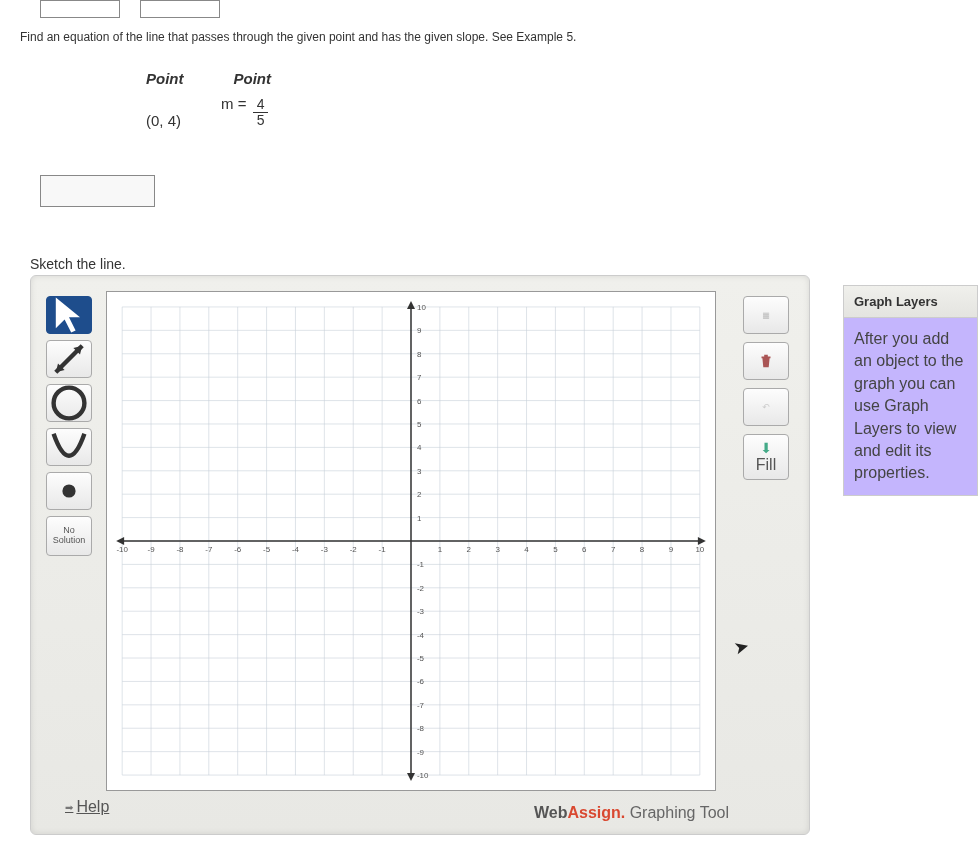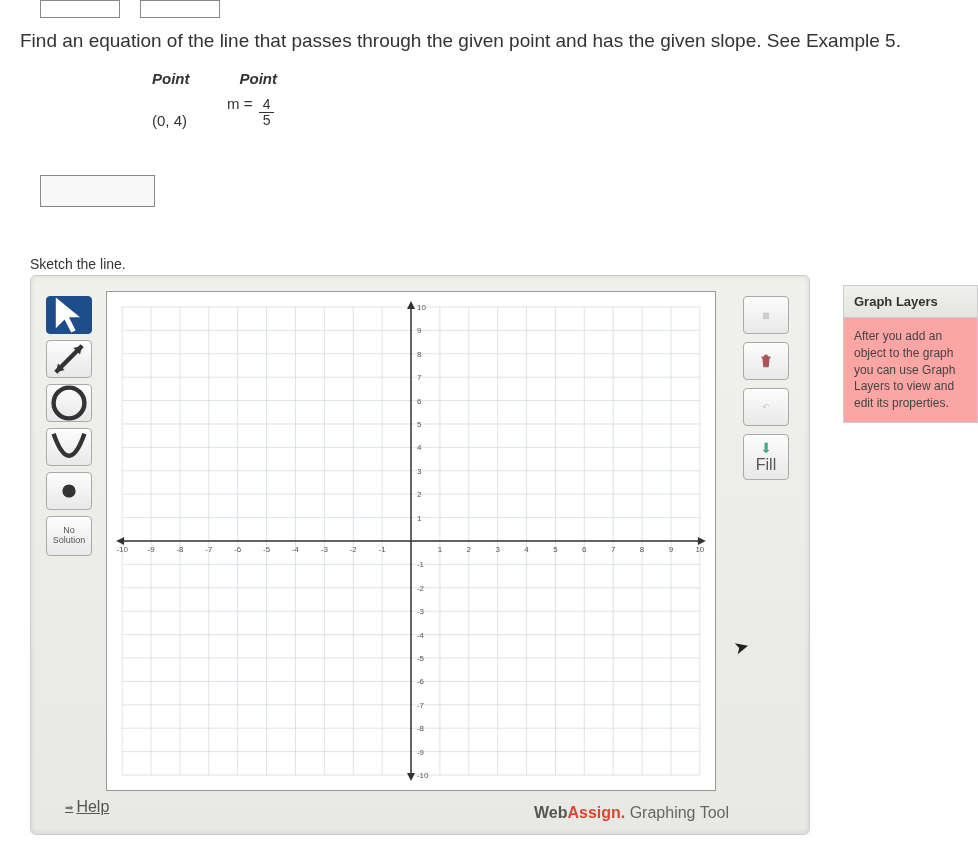--- a/index.html
+++ b/index.html
@@ -1,20 +1,20 @@
 <!DOCTYPE html>
 <html><head>
 <meta charset="utf-8">
 <style>
 * { box-sizing: border-box; margin: 0; padding: 0; }
 body { font-family: Arial, Helvetica, sans-serif; background: #fff; color: #333; width: 978px; height: 841px; position: relative; overflow: hidden; }
 .top-inputs { position: absolute; top: 0; left: 40px; display: flex; gap: 20px; }
 .top-inputs .box { width: 80px; height: 18px; border: 1px solid #888; background: #fff; }
-.question-text { position: absolute; top: 30px; left: 20px; font-size: 19px; color: #333; }
-.point-slope { position: absolute; top: 70px; left: 152px; }
+.question-text { position: absolute; top: 30px; left: 20px; font-size: 12px; color: #333; }
+.point-slope { position: absolute; top: 70px; left: 146px; }
 .ps-headers { display: flex; gap: 50px; font-style: italic; font-weight: bold; font-size: 15px; }
 .ps-values { display: flex; gap: 40px; font-size: 15px; margin-top: 8px; align-items: flex-end; }
 .frac { display: inline-flex; flex-direction: column; align-items: center; font-size: 14px; line-height: 1.1; margin-left: 2px; }
 .frac .num { border-bottom: 1px solid #333; padding: 0 4px; }
 .frac .den { padding: 0 4px; }
 .answer-box { position: absolute; top: 175px; left: 40px; width: 115px; height: 32px; border: 1px solid #888; background: #f8f8f8; }
 .sketch-label { position: absolute; top: 256px; left: 30px; font-size: 14px; color: #333; }
 .graph-tool { position: absolute; top: 275px; left: 30px; width: 780px; height: 560px; background: linear-gradient(#f0f0ec,#e8e8e4); border: 1px solid #ccc; border-radius: 6px; box-shadow: inset 0 0 6px rgba(0,0,0,0.1); }
 .toolbar-left { position: absolute; top: 20px; left: 15px; width: 46px; display: flex; flex-direction: column; gap: 6px; }
 .tool-btn { width: 46px; height: 38px; background: linear-gradient(#fdfdfd,#e8e8e8); border: 1px solid #aaa; border-radius: 4px; display: flex; align-items: center; justify-content: center; font-size: 18px; cursor: pointer; }
@@ -28,21 +28,21 @@
 .rt-btn svg { width: 18px; height: 18px; }
 .graph-area { position: absolute; top: 15px; left: 75px; width: 610px; height: 500px; background: #fff; border: 1px solid #999; }
 .grid { position: absolute; inset: 0; }
 .grid svg { width: 100%; height: 100%; }
 .branding { position: absolute; bottom: 12px; right: 80px; font-size: 16px; font-weight: bold; color: #555; }
 .branding .assign { color: #d94830; }
 .branding .tool { font-weight: normal; color: #666; }
 .cursor-arrow { position: absolute; right: 60px; top: 360px; font-size: 18px; color: #222; transform: rotate(-15deg); }
 .layers-panel { position: absolute; top: 285px; right: 0; width: 135px; }
 .layers-header { background: linear-gradient(#f0f0ec,#e4e4e0); border: 1px solid #ccc; padding: 8px 10px; font-size: 13px; font-weight: bold; color: #333; }
-.layers-body { background: #fca5a5; border: 1px solid #ccc; border-top: none; padding: 10px; font-size: 12px; color: #444; line-height: 1.4; }
+.layers-body { background: #c4b5fd; border: 1px solid #ccc; border-top: none; padding: 10px; font-size: 16px; color: #444; line-height: 1.4; }
 </style>
 </head>
 <body>
 
 <div class="top-inputs">
   <div class="box"></div>
   <div class="box"></div>
 </div>
 
 <div class="question-text">Find an equation of the line that passes through the given point and has the given slope. See Example 5.</div>

